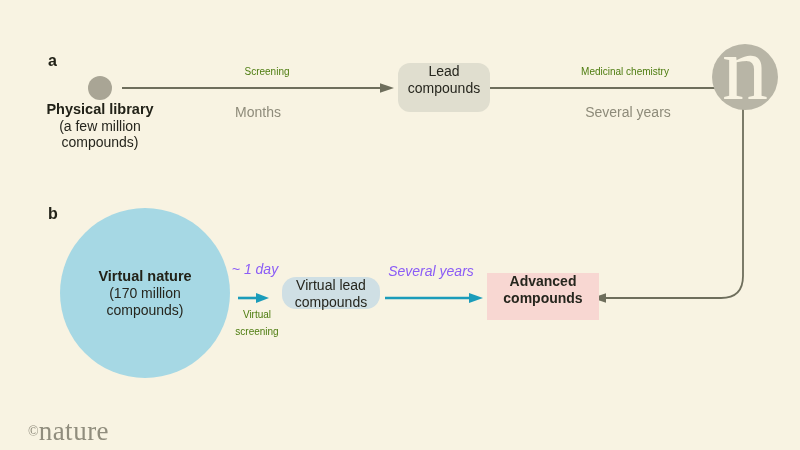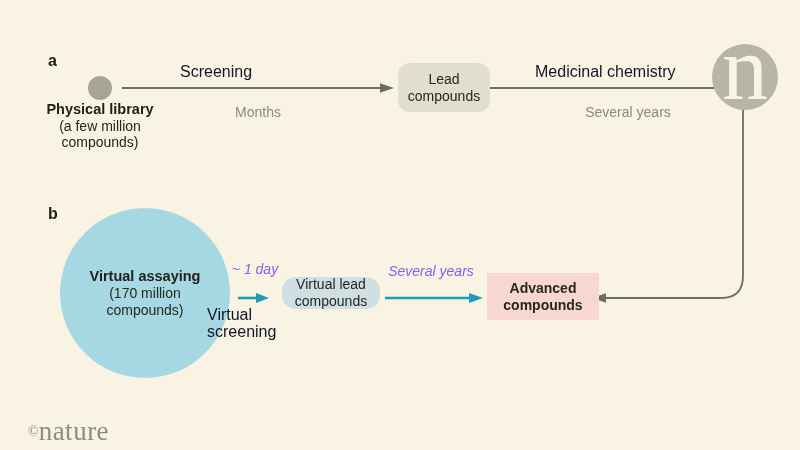--- a/index.html
+++ b/index.html
@@ -15,30 +15,30 @@
   }
   .canvas *{box-sizing:border-box;}
   .abs{position:absolute;}
   .connectors{position:absolute;left:0;top:0;z-index:1;}
   .layer{position:absolute;left:0;top:0;width:800px;height:450px;z-index:2;}
 
   .panel-label{
     font-size:16px;font-weight:bold;color:#222218;
   }
   .step-label{
-    font-size:16px;color:#0f172a;line-height:17px;
+    font-size:10px;color:#4d7c0f;text-align:center;line-height:17px;
   }
   .duration-label{
     font-size:14px;color:#8e8b7a;text-align:center;
   }
   .duration-teal{
     font-size:14px;font-style:italic;color:#8b5cf6;text-align:center;
   }
   .node{
-    display:flex;align-items:center;justify-content:center;
+    display:flex;align-items:flex-start;justify-content:center;
     text-align:center;font-size:14px;line-height:17px;color:#26261e;
   }
   .source-title{font-weight:bold;font-size:14.5px;color:#222218;}
   .source-line{font-size:14px;color:#26261e;}
 
   .dot{
     width:24px;height:24px;border-radius:50%;
     background:#a9a595;
   }
   .big-circle{
@@ -123,21 +123,21 @@
     <div class="abs duration-label" style="left:538px;top:104px;width:180px;">Several years</div>
 
     <svg class="abs" style="left:708px;top:40px;" width="92" height="74" viewBox="0 0 92 74">
       <circle cx="37" cy="37" r="33" fill="#b8b5a6"></circle>
       <text x="37" y="59" text-anchor="middle" fill="#f8f3e2" font-family="Liberation Serif, serif" font-size="92">n</text>
     </svg>
 
     <div class="abs panel-label" style="left:48px;top:205px;">b</div>
 
     <div class="abs big-circle" style="left:60px;top:208px;">
-      <div class="source-title">Virtual assaying</div>
+      <div class="source-title">Virtual nature</div>
       <div class="source-line">(170 million</div>
       <div class="source-line">compounds)</div>
     </div>
 
     <div class="abs duration-teal" style="left:205px;top:261px;width:100px;">~ 1 day</div>
     <div class="abs step-label" style="left:207px;top:306px;width:100px;">
       <div>Virtual</div>
       <div>screening</div>
     </div>
 

